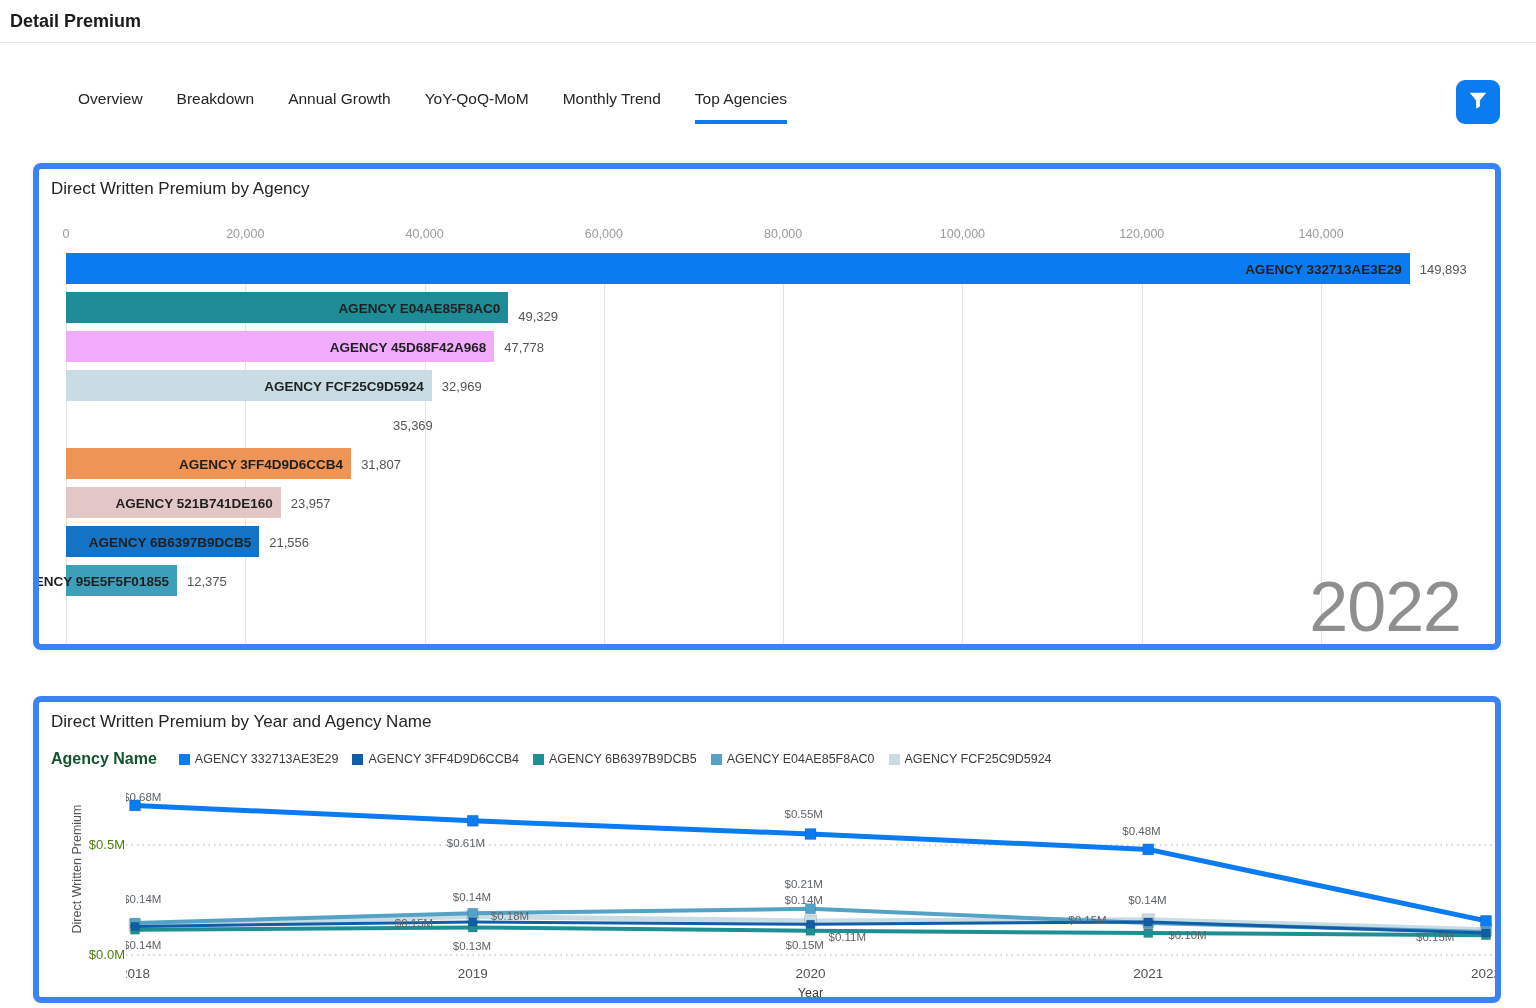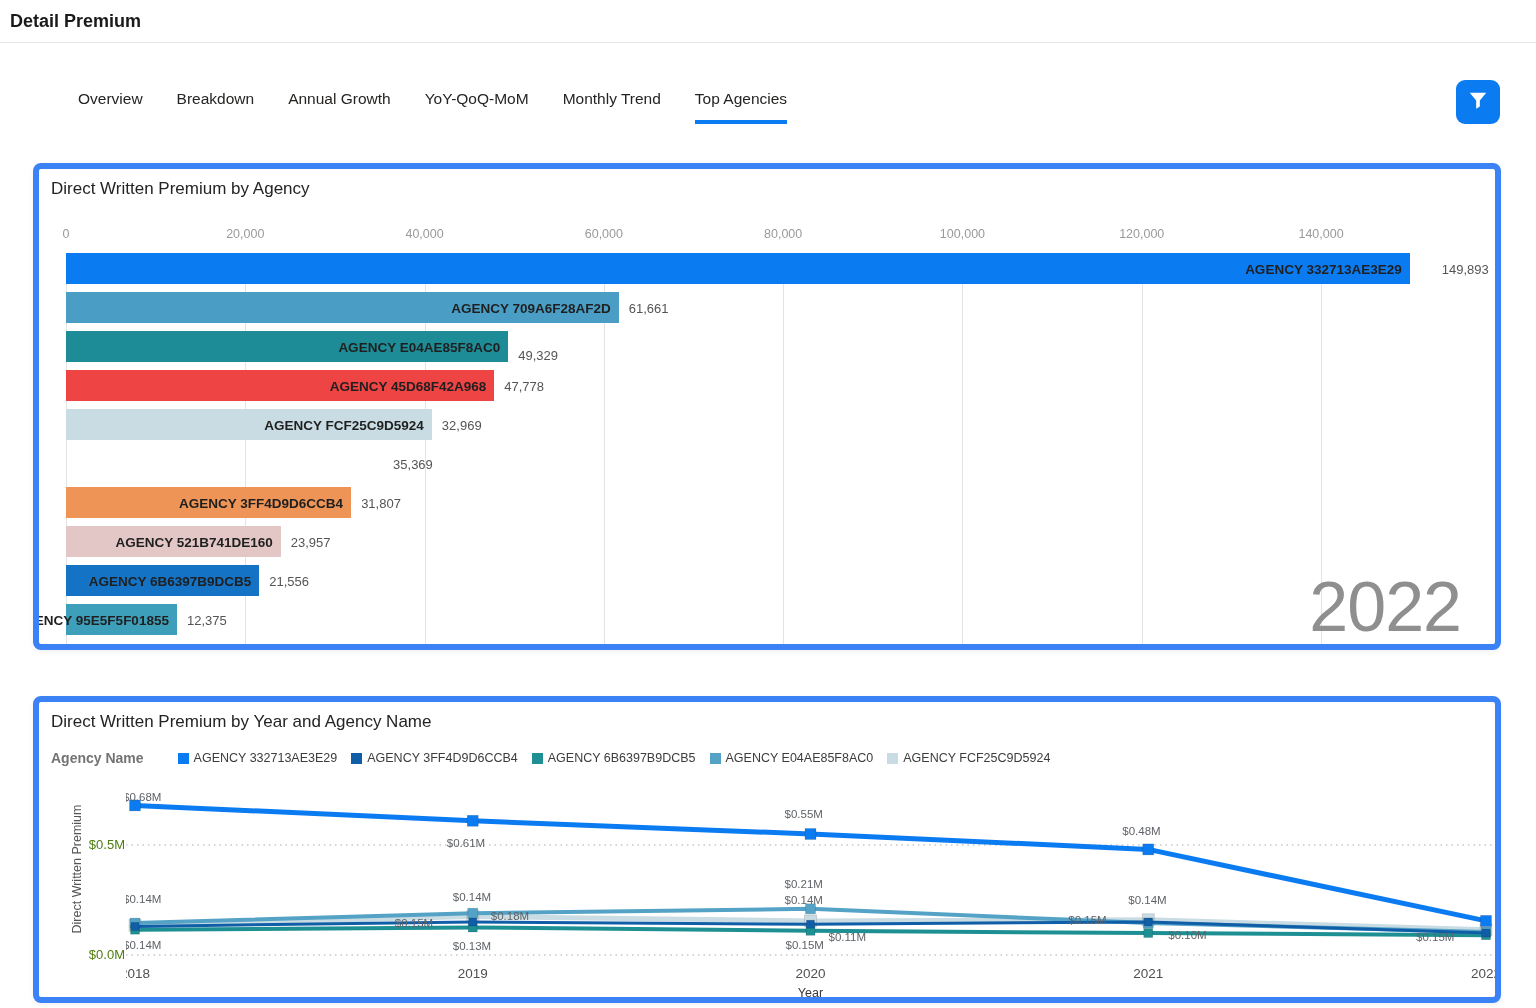--- a/index.html
+++ b/index.html
@@ -31,21 +31,21 @@
   .vgrid { position:absolute; top:0; bottom:0; width:1px; background:#e3e3e3; }
   .bar-row { position:relative; height:31px; margin-bottom:8px; }
   .bar { position:absolute; left:0; top:0; height:31px; }
   .bar-label { position:absolute; right:8px; top:50%; transform:translateY(-50%);
     font-size:13.5px; font-weight:600; color:#1f1f1f; white-space:nowrap; }
   .bar-value { position:absolute; top:50%; transform:translateY(-50%); font-size:13px; color:#555; white-space:nowrap; }
   .watermark { position:absolute; right:34px; bottom:2px; font-size:70px; color:#8f8f8f; letter-spacing:-1px; line-height:1; }
 
   
   .legend { position:absolute; left:12px; top:48px; display:flex; align-items:center; gap:14px; }
-  .legend-title { font-size:14px; font-weight:bold; color:#737373; margin-right:20px; }
+  .legend-title { font-size:16px; font-weight:bold; color:#14532d; margin-right:8px; }
   .legend-item { display:flex; align-items:center; gap:5px; cursor:pointer; }
   .legend-swatch { width:11px; height:11px; }
   .legend-label { font-size:12.5px; color:#3c3c3c; white-space:nowrap; }
   .y-axis-title { position:absolute; left:-52px; top:160px; width:180px; transform:rotate(-90deg);
     font-size:12.5px; color:#555; text-align:center; }
   .ytick { position:absolute; left:34px; width:52px; text-align:right; font-size:13px; color:#4d7c0f; }
   .line-svg { position:absolute; left:87px; top:84px; }
 </style>
 </head>
 <body>
@@ -89,36 +89,30 @@
       <div class="vgrid" style="left: 25.723%;"></div>
       <div class="vgrid" style="left: 38.585%;"></div>
       <div class="vgrid" style="left: 51.447%;"></div>
       <div class="vgrid" style="left: 64.309%;"></div>
       <div class="vgrid" style="left: 77.17%;"></div>
       <div class="vgrid" style="left: 90.032%;"></div>
       <div class="bar-row">
         <div class="bar" style="width: 96.3942%; background: rgb(11, 123, 242);">
           <span class="bar-label">AGENCY 332713AE3E29</span>
         </div>
-        <span class="bar-value" style="left: calc(96.3942% + 10px); margin-left: 22px;">149,893</span>
-      </div>
-      <div class="bar-row">
-        <div class="bar" style="width: 39.6534%; background: rgb(74, 158, 198);">
-          <span class="bar-label">AGENCY 709A6F28AF2D</span>
-        </div>
-        <span class="bar-value" style="left: calc(39.6534% + 10px);">61,661</span>
+        <span class="bar-value" style="left: calc(96.3942% + 10px);">149,893</span>
       </div>
       <div class="bar-row">
         <div class="bar" style="width: 31.7228%; background: rgb(29, 140, 150);">
           <span class="bar-label">AGENCY E04AE85F8AC0</span>
         </div>
         <span class="bar-value" style="left: calc(31.7228% + 10px); margin-top: 8px;">49,329</span>
       </div>
       <div class="bar-row">
-        <div class="bar" style="width: 30.7254%; background: #ef4444;">
+        <div class="bar" style="width: 30.7254%; background: #f0abfc;">
           <span class="bar-label">AGENCY 45D68F42A968</span>
         </div>
         <span class="bar-value" style="left: calc(30.7254% + 10px);">47,778</span>
       </div>
       <div class="bar-row">
         <div class="bar" style="width: 26.245%; background: rgb(201, 220, 227);">
           <span class="bar-label">AGENCY FCF25C9D5924</span>
         </div>
         <span class="bar-value" style="left: calc(26.245% + 10px);">32,969</span>
       </div>

